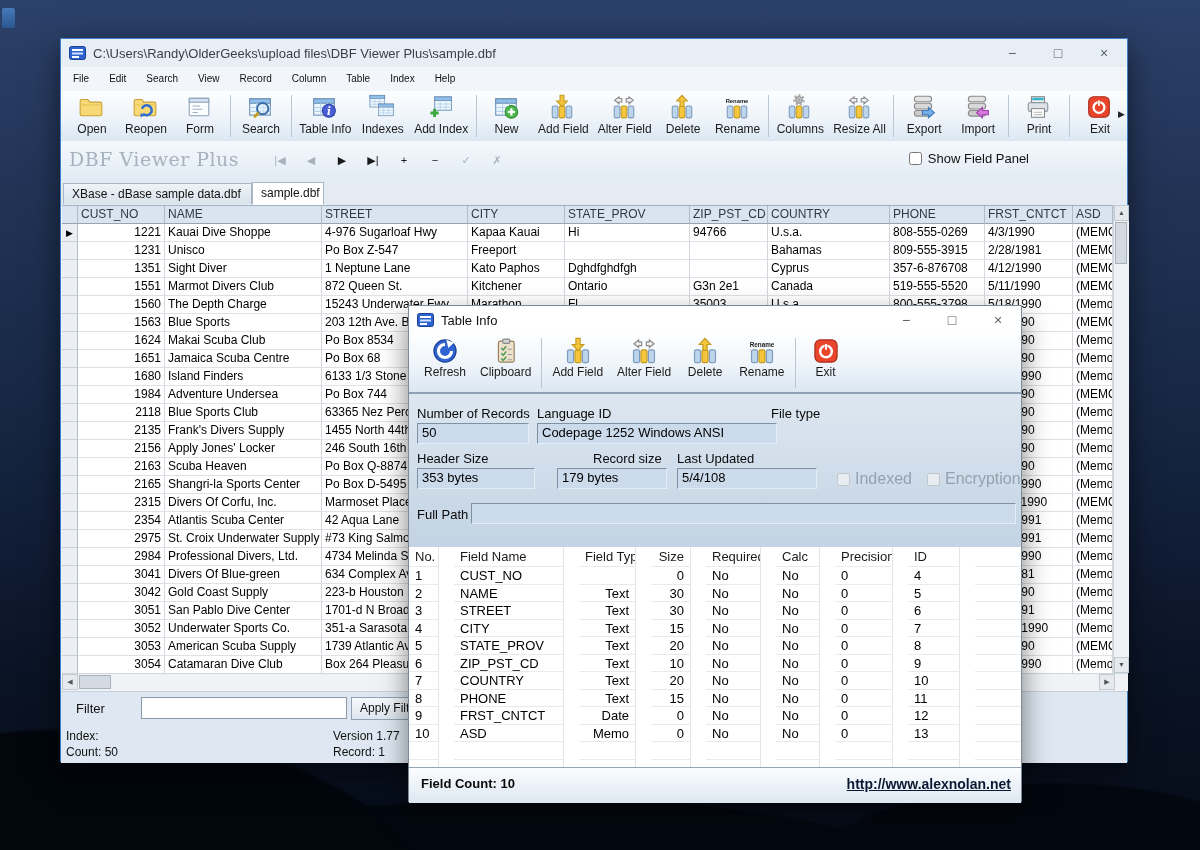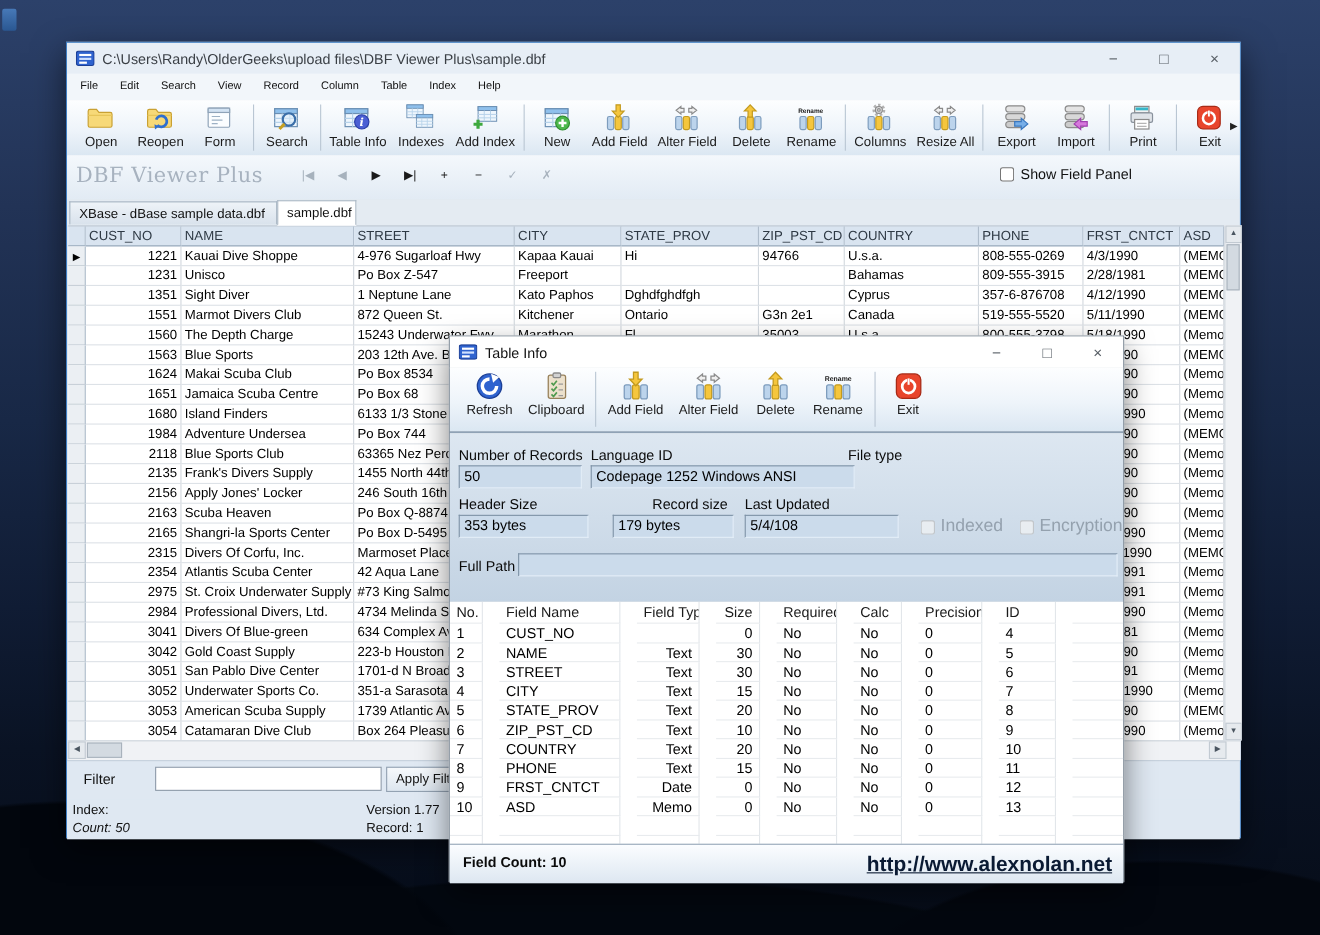--- a/index.html
+++ b/index.html
@@ -85,21 +85,21 @@
   .filterbar{position:absolute;left:0;top:652px;right:0;height:36px;background:#dfe8f2;
     border-top:1px solid #c5d0dc;}
   .filter-label{position:absolute;left:15px;top:9px;font-size:13px;color:#111;}
   .filter-input{position:absolute;left:80px;top:5px;width:206px;height:22px;border:1px solid #8a98a8;
     background:#fff;box-sizing:border-box;font-size:12px;padding:0 4px;font-family:"Liberation Sans",sans-serif;}
   .apply-btn{position:absolute;left:290px;top:5px;width:92px;height:23px;
     background:linear-gradient(180deg,#f6f9fc,#dde6ef);border:1px solid #93a2b2;box-sizing:border-box;
     font-size:12px;color:#111;text-align:left;padding-left:8px;line-height:21px;white-space:nowrap;overflow:hidden;}
   .statusbar{position:absolute;left:0;top:688px;right:0;height:36px;background:#dfe8f2;}
   .st{position:absolute;font-size:12px;color:#111;white-space:nowrap;}
-  .st-index{left:5px;top:2px;}  .st-count{left:5px;top:18px;font-style:italic;}
+  .st-index{left:5px;top:2px;}  .st-count{left:5px;top:18px;}
   .st-version{left:272px;top:2px;} .st-record{left:272px;top:18px;}
 
   
   .dlg{position:absolute;left:408px;top:305px;width:614px;height:497px;background:#fff;
     border:1px solid #7e8a96;box-shadow:0 12px 26px rgba(0,0,0,.5);box-sizing:border-box;z-index:10;}
   .dlg-titlebar{position:absolute;left:0;top:0;right:0;height:28px;background:#fff;
     border-bottom:1px solid #e4e8ec;display:flex;align-items:center;}
   .dlg-title{font-size:13px;color:#111;}
   .dlg-toolbar{position:absolute;left:0;top:28px;right:0;height:60px;
     background:linear-gradient(180deg,#fdfeff 0%,#eef4fa 55%,#dbe7f2 100%);
@@ -121,21 +121,21 @@
   .dcell{box-sizing:border-box;border-right:1px solid #e2e6ea;border-bottom:1px solid #e8ebee;
     font-size:13px;line-height:17px;color:#000;padding:0 6px;white-space:nowrap;overflow:hidden;}
   .dhead .dcell{line-height:19px;color:#1a1a1a;}
   .d0{width:30px;flex:none}.d1{width:110px;flex:none}.d2{width:57px;flex:none}
   .d3{width:40px;flex:none}.d4{width:55px;flex:none}.d5{width:44px;flex:none}
   .d6{width:58px;flex:none}.d7{width:52px;flex:none}.d8{width:76px;flex:none}.d9{width:90px;flex:none}
 
   .dlg-footer{position:absolute;left:0;top:461px;right:0;height:35px;
     background:linear-gradient(180deg,#fbfdff,#dde7f1);border-top:1px solid #93a5b7;}
   .fc{position:absolute;left:12px;top:8px;font-size:13px;font-weight:bold;color:#0a0a0a;}
-  .weblink{position:absolute;right:10px;top:8px;font-size:19px;font-weight:bold;color:#0a1a33;
+  .weblink{position:absolute;right:10px;top:8px;font-size:14px;font-weight:bold;color:#0a1a33;
     text-decoration:underline;}
 </style>
 </head>
 <body>
 
 <div class="desktop">
   <div class="desk-icon"></div>
 
   <div class="win">
     <div class="titlebar">

